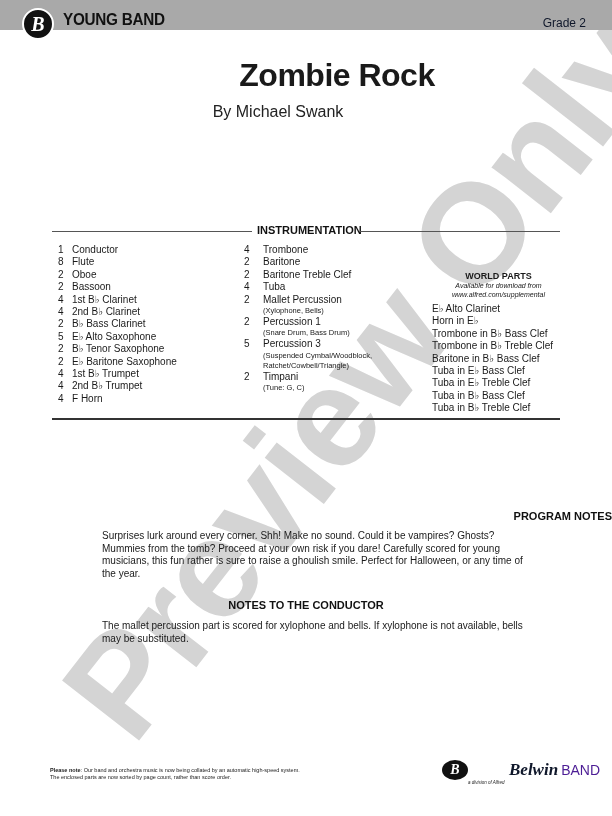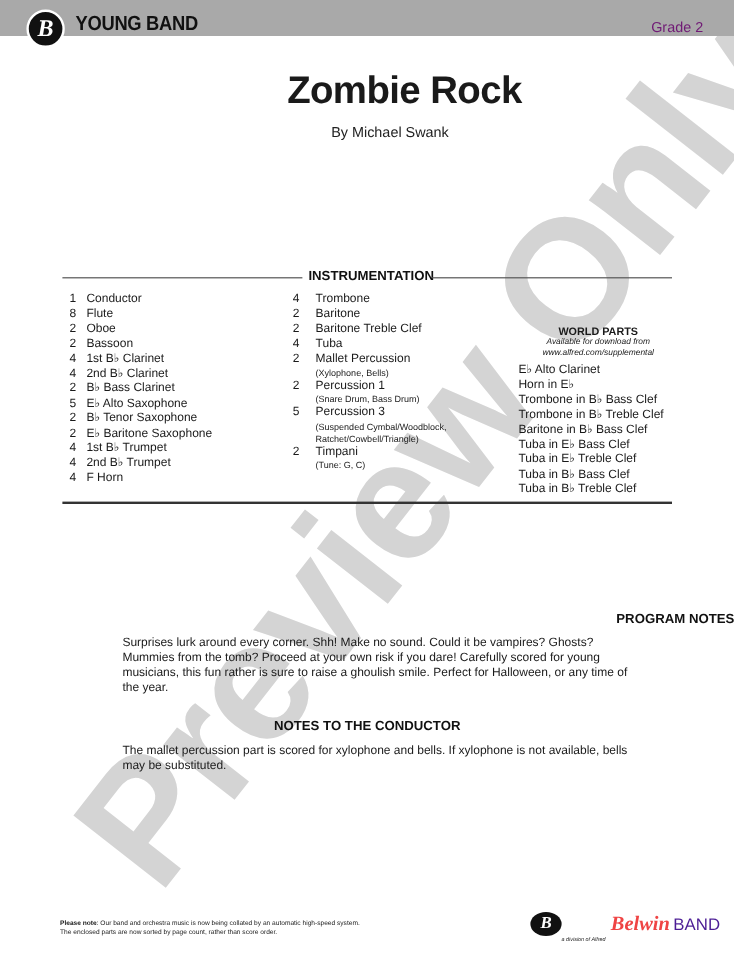--- a/index.html
+++ b/index.html
@@ -18,29 +18,29 @@
     box-sizing: border-box; color: #fff;
     font-family: "Liberation Serif", serif; font-style: italic; font-weight: bold;
     font-size: 20px; line-height: 28px; text-align: center;
   }
   .series-name {
     position: absolute; left: 63px; top: 10px;
     font-weight: bold; font-size: 17px; letter-spacing: -0.3px; color: #111;
     transform: scaleX(0.9); transform-origin: left;
   }
   .grade {
-    position: absolute; right: 26px; top: 16px; font-size: 12px; color: #701a75; text-align: right;
+    position: absolute; right: 26px; top: 16px; font-size: 12px; color: #0f172a; text-align: right;
   }
   .title {
     position: absolute; left: 0; width: 612px; top: 57px; text-align: center;
     font-weight: bold; font-size: 32px; letter-spacing: -0.5px; color: #1a1a1a; margin-left: 31px;
   }
   .composer {
     position: absolute; left: 0; width: 556px; top: 103px; text-align: center;
-    font-size: 12px; color: #222; padding-left: 47px;
+    font-size: 16px; color: #222;
   }
   .rule-label {
     position: absolute; left: 52px; width: 508px; top: 224px; height: 14px;
   }
   .rule-label .line { position: absolute; top: 7px; height: 1px; background: #555; }
   .rule-label .l { left: 0; width: 200px; }
   .rule-label .r { left: 308px; right: 0; }
   .rule-label .lbl {
     position: absolute; left: 205px; width: 100px; top: 0; text-align: center;
     font-weight: bold; font-size: 11px; color: #111;
@@ -81,21 +81,21 @@
   .publisher {
     position: absolute; left: 442px; top: 758px; height: 24px; display: flex; align-items: center;
   }
   .pub-logo {
     width: 26px; height: 20px; border-radius: 50%; background: #111; color: #fff;
     font-family: "Liberation Serif", serif; font-style: italic; font-weight: bold;
     font-size: 14px; line-height: 20px; text-align: center;
   }
   .pub-name {
     font-family: "Liberation Serif", serif; font-style: italic; font-weight: bold;
-    font-size: 17px; margin-left: 1px; color: #ef4444; padding-left: 40px;
+    font-size: 17px; margin-left: 1px; color: #0f172a; padding-left: 40px;
   }
   .pub-band { font-size: 14px; margin-left: 3px; color: #4c1d95; }
   .pub-division {
     position: absolute; left: 468px; top: 780px; font-size: 4.5px; color: #222; font-style: italic;
   }
 </style>
 </head>
 <body>
 
 <div class="watermark">Preview Only</div>

